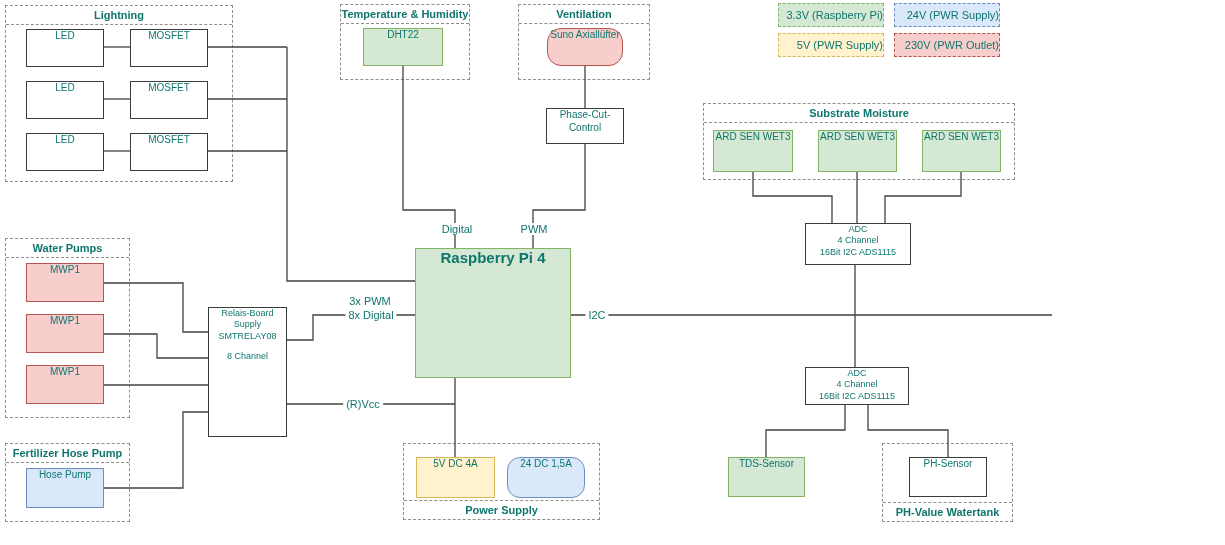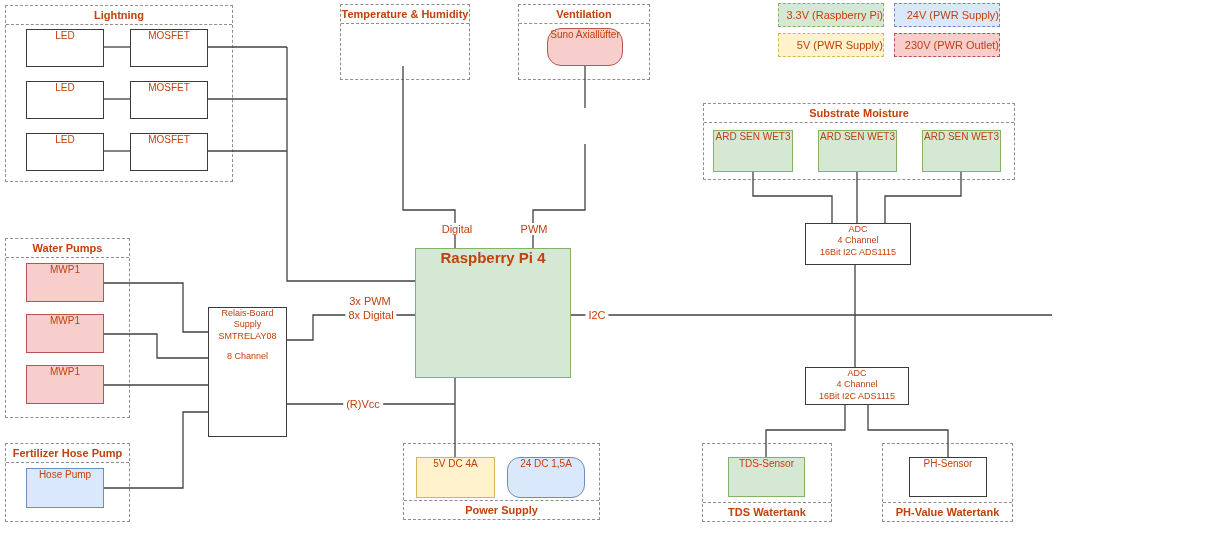--- a/index.html
+++ b/index.html
@@ -1,18 +1,18 @@
 <!DOCTYPE html>
 <html><head>
 <meta charset="utf-8">
 <style>
   html,body{margin:0;padding:0;background:#fff;}
   .canvas{
     position:relative;width:1052px;height:545px;background:#ffffff;
-    font-family:"Liberation Sans",sans-serif;color:#c2410c;overflow:hidden;
+    font-family:"Liberation Sans",sans-serif;color:#0f766e;overflow:hidden;
   }
   
   .group{position:absolute;border:1px dashed #8f8f8f;box-sizing:border-box;background:transparent;}
   .group-title{position:absolute;left:0;right:0;text-align:center;font-weight:bold;font-size:11px;line-height:14px;padding:2px 0;}
   .title-top{top:0;border-bottom:1px dashed #8f8f8f;}
   .title-bottom{bottom:0;border-top:1px dashed #8f8f8f;}
   
   svg.wires{position:absolute;left:0;top:0;z-index:2;pointer-events:none;}
   svg.wires polyline{fill:none;stroke:#424242;stroke-width:1.3;}
   
@@ -65,23 +65,20 @@
     <div class="group-title title-top">CO2</div>
   </div>
   <div class="group" style="left:5px;top:238px;width:125px;height:180px;">
     <div class="group-title title-top">Water Pumps</div>
   </div>
   <div class="group" style="left:5px;top:443px;width:125px;height:79px;">
     <div class="group-title title-top">Fertilizer Hose Pump</div>
   </div>
   <div class="group" style="left:403px;top:443px;width:197px;height:77px;">
     <div class="group-title title-bottom">Power Supply</div>
-  </div>
-  <div class="group" style="left:702px;top:443px;width:130px;height:79px;">
-    <div class="group-title title-bottom">TDS Watertank</div>
   </div>
   <div class="group" style="left:882px;top:443px;width:131px;height:79px;">
     <div class="group-title title-bottom">PH-Value Watertank</div>
   </div>
 
   <svg class="wires" width="1225" height="545">
     <polyline points="104,47 130,47"></polyline>
     <polyline points="104,99 130,99"></polyline>
     <polyline points="104,151 130,151"></polyline>
     <polyline points="208,47 287,47"></polyline>
@@ -119,22 +116,28 @@
   <div class="node white" style="left:130px;top:81px;width:78px;height:38px;">
       <span>MOSFET</span>
     </div>
   <div class="node white" style="left:26px;top:133px;width:78px;height:38px;">
       <span>LED</span>
     </div>
   <div class="node white" style="left:130px;top:133px;width:78px;height:38px;">
       <span>MOSFET</span>
     </div>
 
+  <div class="node green" style="left:363px;top:28px;width:80px;height:38px;">
+      <span>DHT22</span>
+    </div>
   <div class="node red" style="left:547px;top:28px;width:76px;height:38px;border-radius:14px;">
       <span>Suno Axiallüfter</span>
+    </div>
+  <div class="node white" style="left:546px;top:108px;width:78px;height:36px;">
+      <span>Phase-Cut-Control</span>
     </div>
   <div class="node green" style="left:713px;top:130px;width:80px;height:42px;">
       <span>ARD SEN WET3</span>
     </div>
   <div class="node green" style="left:818px;top:130px;width:79px;height:42px;">
       <span>ARD SEN WET3</span>
     </div>
   <div class="node green" style="left:922px;top:130px;width:79px;height:42px;">
       <span>ARD SEN WET3</span>
     </div>

